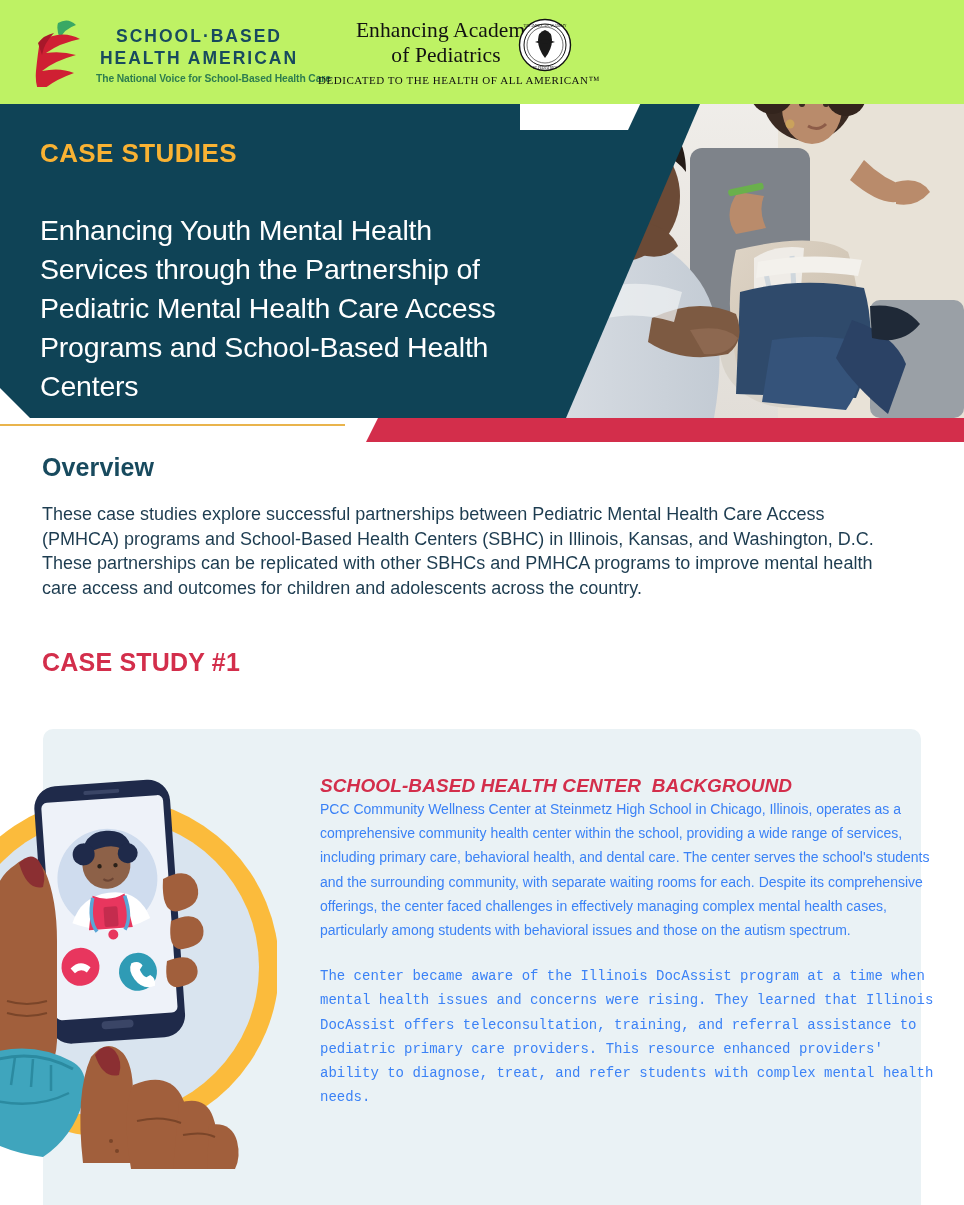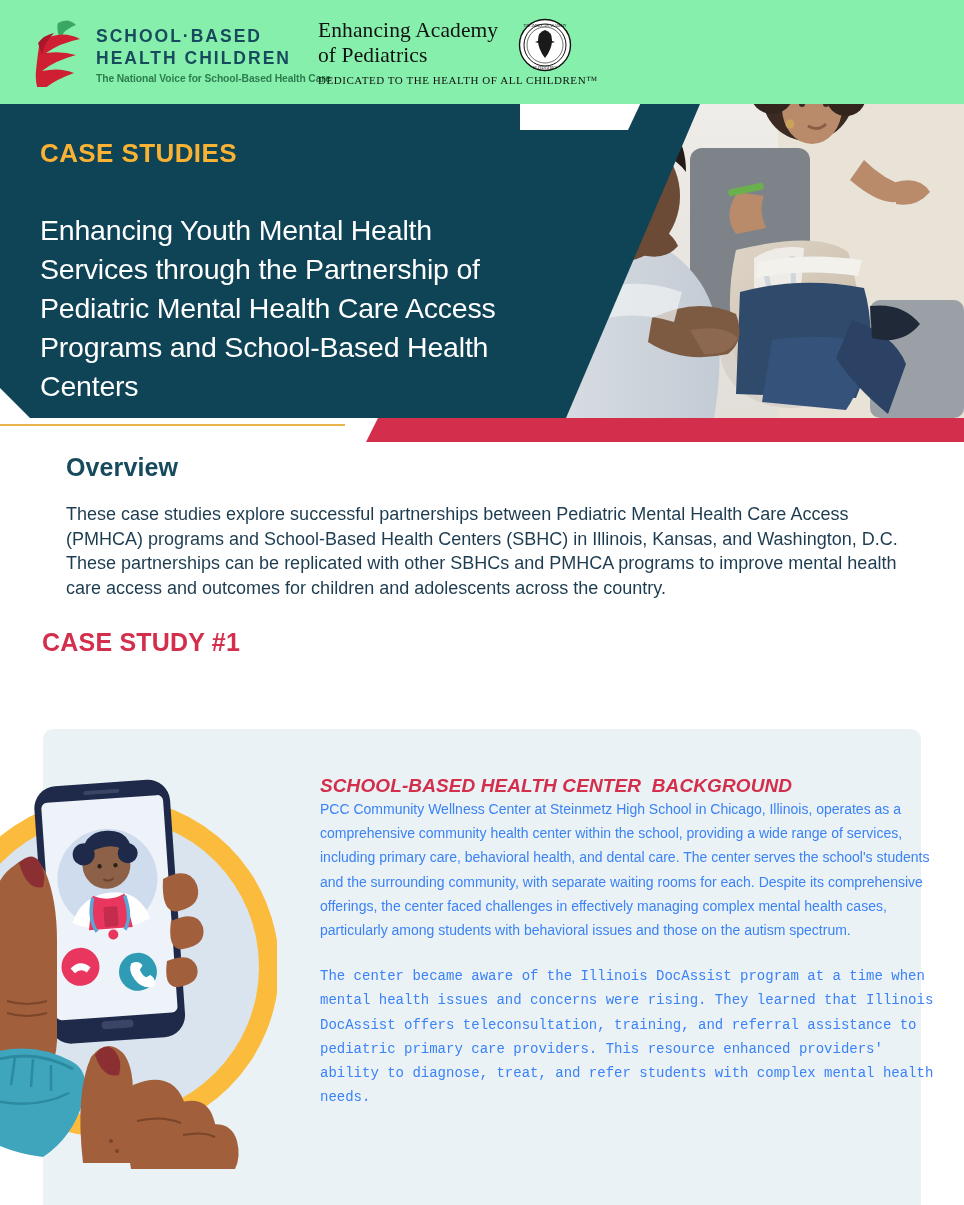--- a/index.html
+++ b/index.html
@@ -18,22 +18,23 @@
     height: 1205px;
     background: #ffffff;
     overflow: hidden;
   }
 
   
   .logo-bar {
     position: absolute;
     left: 0; top: 0;
     width: 964px; height: 104px;
-    background: #86efac;
+    background: #bef264;
     z-index: 40;
+    text-align: center;
   }
 
   .sbha-logo {
     position: absolute;
     left: 28px; top: 19px;
     width: 272px; height: 70px;
   }
   .sbha-mark { position: absolute; left: 0; top: 0; width: 62px; height: 68px; }
   .sbha-text { position: absolute; left: 68px; top: 6px; width: 206px; }
   .sbha-line1, .sbha-line2 {
@@ -152,42 +153,41 @@
     width: 964px; height: 24px;
     z-index: 18;
   }
 
   
   .overview {
     position: absolute;
     left: 42px; top: 453px;
     width: 880px;
     z-index: 20;
-    margin-left: 24px;
   }
   .overview-title {
     font-family: "Liberation Sans", sans-serif;
     font-size: 25px;
     font-weight: bold;
     color: #184a5e;
     letter-spacing: 0.1px;
   }
   .overview-body {
     margin-top: 20px;
     font-family: "Liberation Sans", sans-serif;
     font-size: 18px;
     line-height: 24.5px;
     color: #1d3c50;
     width: 856px;
   }
 
   
   .cs-label {
     position: absolute;
-    left: 42px; top: 628px;
+    left: 42px; top: 648px;
     font-family: "Liberation Sans", sans-serif;
     font-weight: bold;
     font-size: 25px;
     letter-spacing: 0.2px;
     color: #d32e4b;
     z-index: 20;
   }
   .cs-sub {
     position: absolute;
     left: 42px; top: 673px;
@@ -326,38 +326,38 @@
   <div class="logo-bar">
 
     <div class="sbha-logo">
       <svg class="sbha-mark" viewBox="0 0 62 68">
         <path d="M30 4 q10 -6 18 2 q-12 4 -16 14 q-4 -10 -2 -16z" fill="#3aa864"></path>
         <path d="M12 22 q22 -12 40 -2 q-20 4 -34 14 q16 -2 30 2 q-22 6 -34 16 q18 -4 32 2 q-22 8 -32 18 q16 -6 30 -2 q-18 10 -24 18 q-14 -16 -12 -36 q2 -20 4 -30z" fill="#cf2033"></path>
         <path d="M10 24 q6 -8 16 -10 q-10 10 -12 22z" fill="#a8182a"></path>
       </svg>
       <div class="sbha-text">
         <div class="sbha-line1">SCHOOL·BASED</div>
-        <div class="sbha-line2">HEALTH CHILDREN</div>
+        <div class="sbha-line2">HEALTH AMERICAN</div>
         <div class="sbha-tag">The National Voice for School-Based Health Care</div>
       </div>
     </div>
 
     <div class="aap-logo">
       <div class="aap-name">Enhancing Academy</div>
       <div class="aap-name">of Pediatrics</div>
       <svg class="aap-seal" viewBox="0 0 54 54">
         <circle cx="27" cy="27" r="25.5" fill="#ffffff" stroke="#111" stroke-width="1.4"></circle>
         <circle cx="27" cy="27" r="21" fill="none" stroke="#111" stroke-width="1"></circle>
         <circle cx="27" cy="27" r="18" fill="none" stroke="#111" stroke-width="0.6"></circle>
         <path d="M27 12 q7 2 7 10 q0 9 -7 18 q-7 -9 -7 -18 q0 -8 7 -10z" fill="#1a1a1a"></path>
         <path d="M17 24 q10 -5 20 0 q-10 4 -20 0z" fill="#1a1a1a"></path>
         <text x="27" y="8.5" font-family="Liberation Serif, serif" font-size="3.4" text-anchor="middle" fill="#111">THE AMERICAN ACADEMY</text>
         <text x="27" y="50.5" font-family="Liberation Serif, serif" font-size="3.4" text-anchor="middle" fill="#111">OF PEDIATRICS</text>
       </svg>
-      <div class="aap-tagline">DEDICATED TO THE HEALTH OF ALL CHILDREN™</div>
+      <div class="aap-tagline">DEDICATED TO THE HEALTH OF ALL AMERICAN™</div>
     </div>
   </div>
 
   <div class="overview">
     <div class="overview-title">Overview</div>
     <div class="overview-body">These case studies explore successful partnerships between Pediatric Mental Health Care Access (PMHCA) programs and School-Based Health Centers (SBHC) in Illinois, Kansas, and Washington, D.C. These partnerships can be replicated with other SBHCs and PMHCA programs to improve mental health care access and outcomes for children and adolescents across the country.</div>
   </div>
 
   <div class="cs-label">CASE STUDY #1</div>
 

